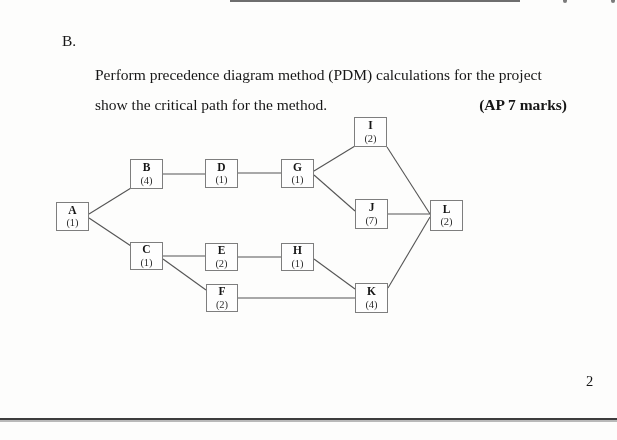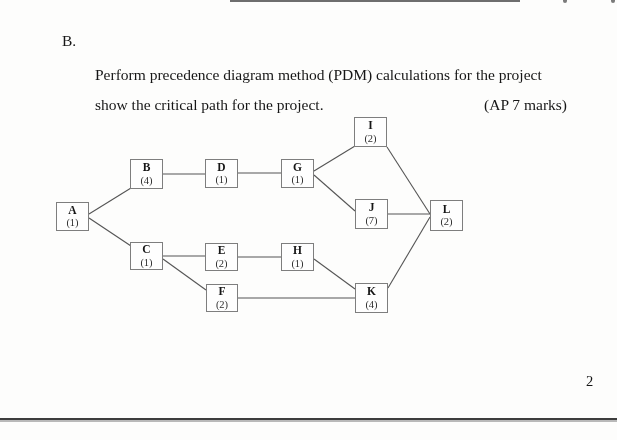--- a/index.html
+++ b/index.html
@@ -24,21 +24,21 @@
   .qlabel {
     position: absolute; left: 62px; top: 26px;
     font-size: 15.5px; line-height: 30px;
   }
   .qtext {
     position: absolute; left: 95px; top: 26px; width: 473px;
     font-size: 15.5px; line-height: 30px; margin-top: 34px;
   }
   .qline { white-space: nowrap; }
   .qline3 { position: relative; }
-  .marks { position: absolute; right: 1px; top: 0; font-weight: normal; }
+  .marks { position: absolute; right: 1px; top: 0; font-weight: bold; }
 
   
   .diagram { position: absolute; left: 0; top: 0; width: 617px; height: 440px; }
   .diagram svg { position: absolute; left: 0; top: 0; }
   .node {
     position: absolute; box-sizing: border-box;
     border: 1px solid #7e7e7e; background: #fefefe;
     display: flex; flex-direction: column; align-items: center; justify-content: center;
     text-align: center; line-height: 1.15;
   }
@@ -58,21 +58,21 @@
 <div class="page">
 
   <div class="remnant-line"></div>
   <div class="remnant-mark m1"></div>
   <div class="remnant-mark m2"></div>
 
   <span class="qlabel">B.</span>
   <div class="qtext">
     <div class="qline">Perform precedence diagram method (PDM) calculations for the project</div>
     <div class="qline qline3">
-      <span>show the critical path for the project.</span>
+      <span>show the critical path for the method.</span>
       <span class="marks">(AP 7 marks)</span>
     </div>
   </div>
 
   <div class="diagram">
     <svg id="edges-svg" width="617" height="440">
         <line x1="89" y1="214" x2="131" y2="188" stroke="#555555" stroke-width="1.1"></line>
         <line x1="89" y1="218" x2="131" y2="246" stroke="#555555" stroke-width="1.1"></line>
         <line x1="163" y1="174" x2="205" y2="174" stroke="#555555" stroke-width="1.1"></line>
         <line x1="238" y1="173" x2="281" y2="173" stroke="#555555" stroke-width="1.1"></line>

